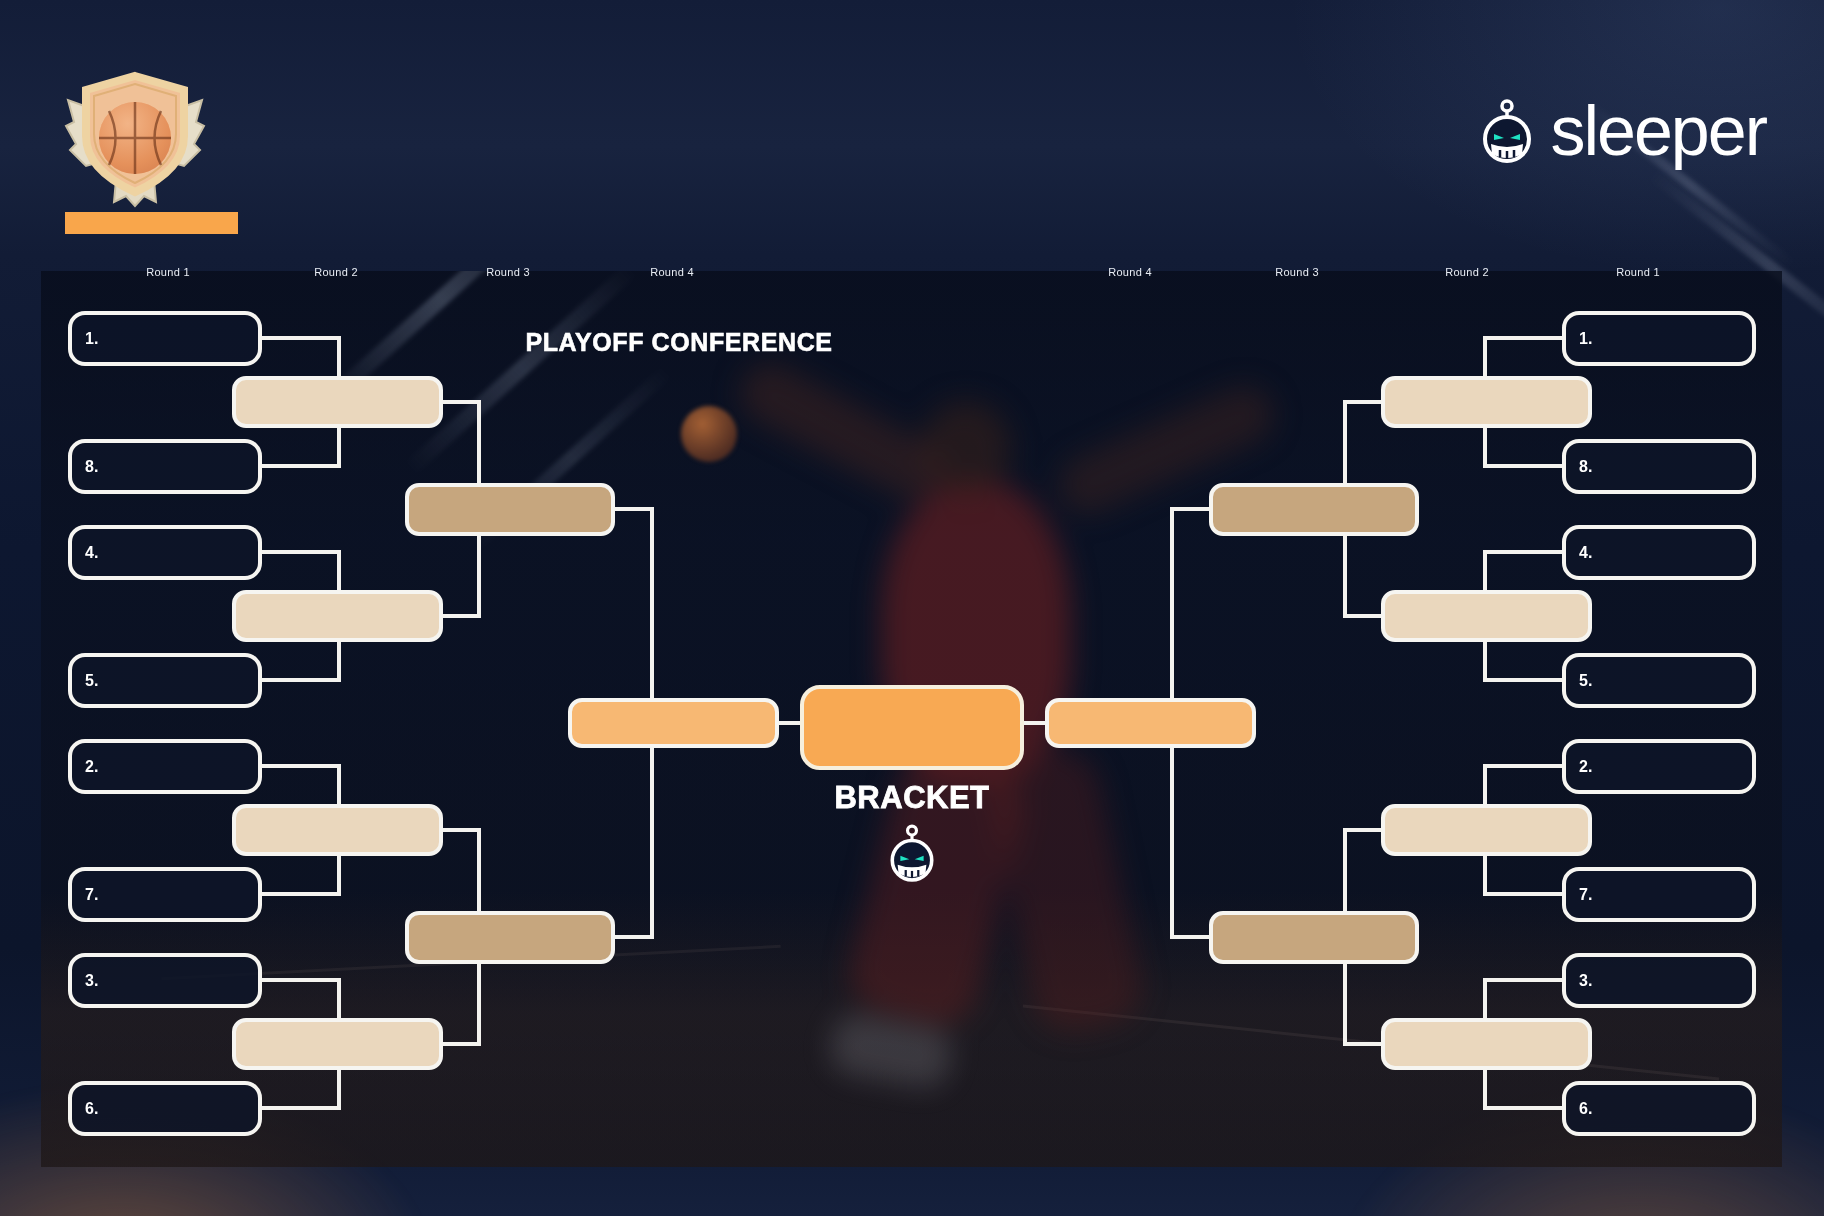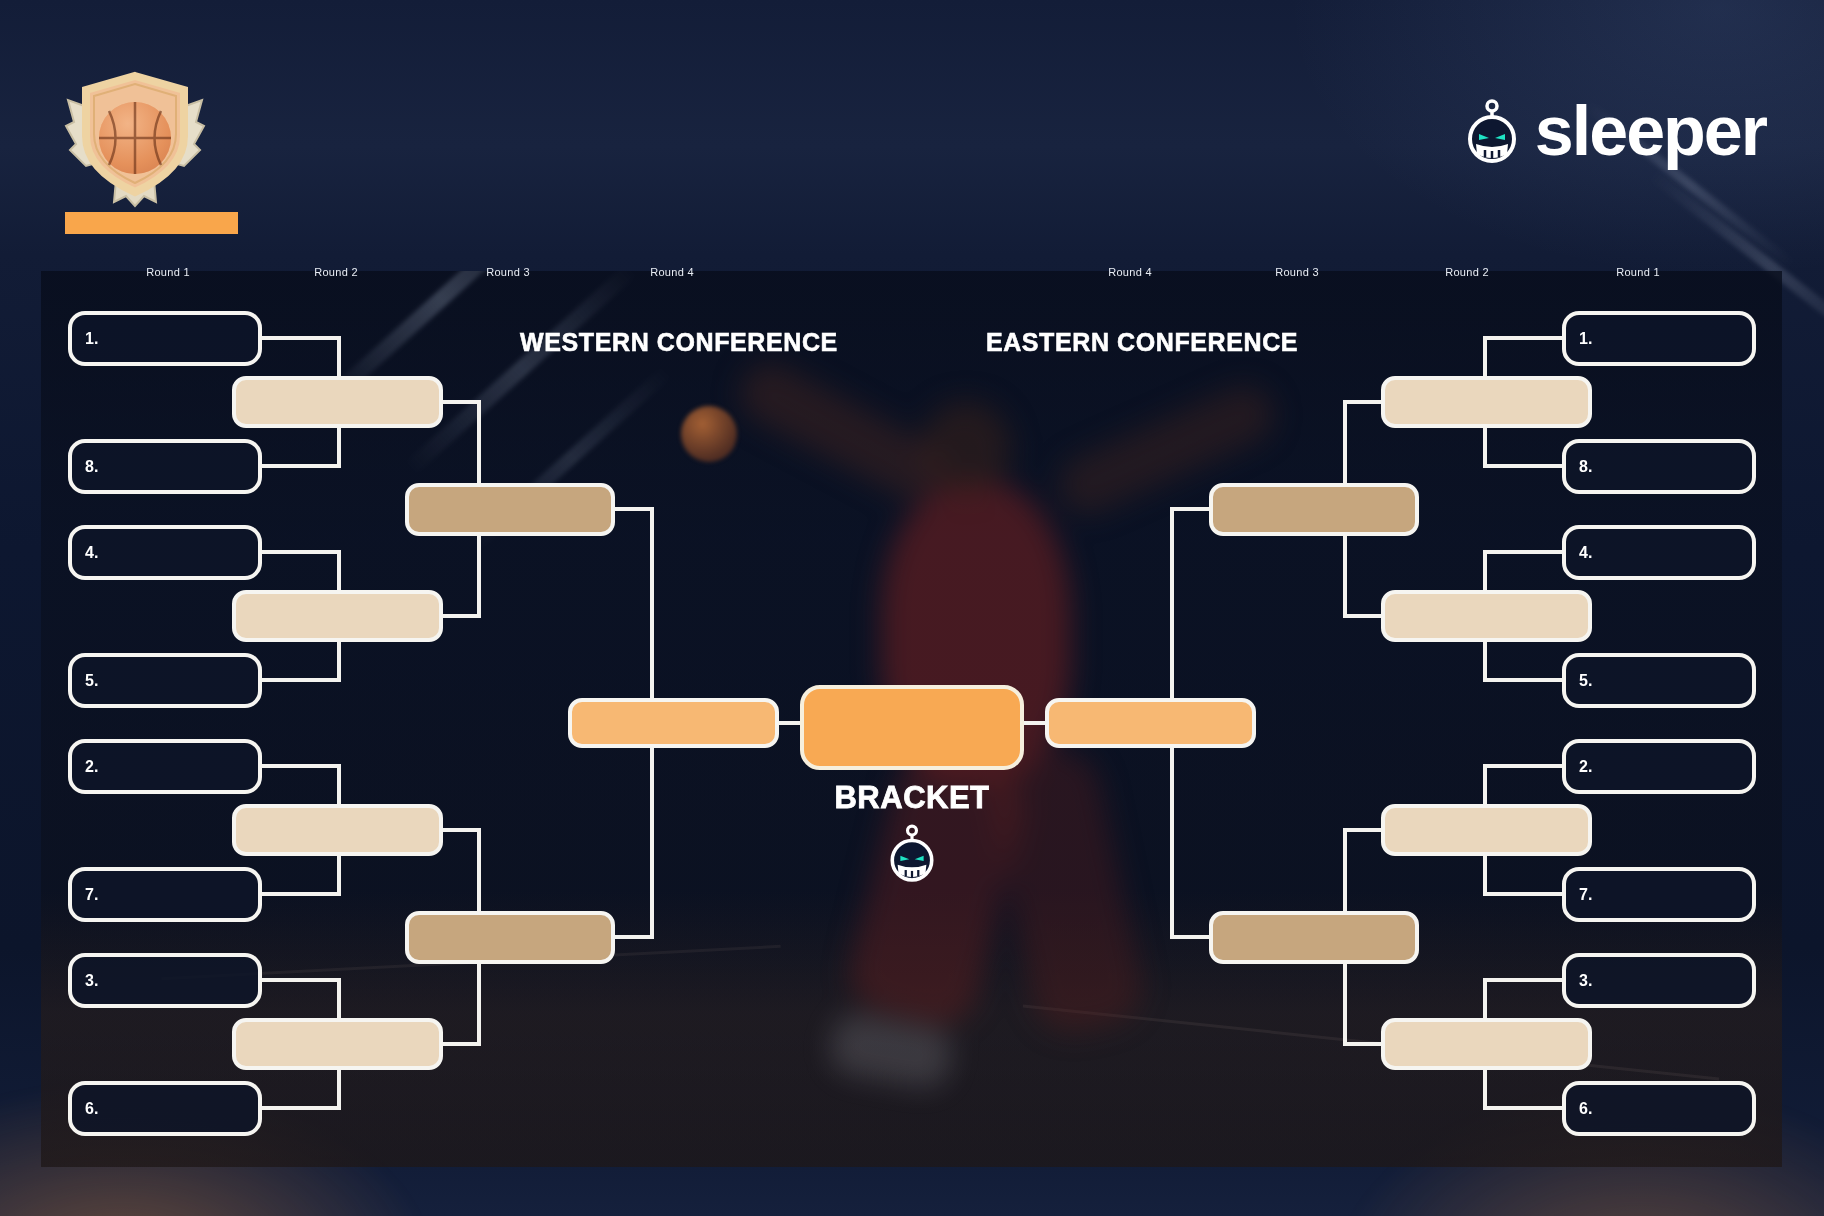--- a/index.html
+++ b/index.html
@@ -39,21 +39,21 @@
   .r4{width:211px;height:50px;border-radius:14px;background:#f7b873;}
   .champ{width:224px;height:85px;border-radius:20px;background:#f8a953;z-index:3;
     border-color:#f6efdd;}
   #champion-label{position:absolute;left:912px;top:780px;transform:translateX(-50%);
     color:#fff;font-size:31px;font-weight:bold;letter-spacing:.5px;z-index:6;-webkit-text-stroke:.8px #fff;}
   
   #title{position:absolute;left:226px;top:88px;color:#fff;font-size:93px;font-weight:bold;
     letter-spacing:1px;-webkit-text-stroke:3px #fff;white-space:nowrap;z-index:6;}
   #accent-bar{position:absolute;left:65px;top:212px;width:173px;height:22px;background:#f9a64b;z-index:6;}
   #brand{position:absolute;right:58px;top:96px;display:flex;align-items:center;gap:14px;z-index:6;}
-  #brand-name{color:#fff;font-size:70px;font-weight:bold;letter-spacing:-2px;line-height:1;}
+  #brand-name{color:#fff;font-size:70px;font-weight:normal;letter-spacing:-2px;line-height:1;}
   svg{display:block;}
 </style>
 </head>
 <body>
 
 <div id="stage">
 
   <div class="glow bl"></div>
   <div class="glow br"></div>
   <div class="glow tr"></div>
@@ -118,22 +118,21 @@
 
   <div class="round-label" style="left:168px;">Round 1</div>
   <div class="round-label" style="left:336px;">Round 2</div>
   <div class="round-label" style="left:508px;">Round 3</div>
   <div class="round-label" style="left:672px;">Round 4</div>
   <div class="round-label" style="left:1130px;">Round 4</div>
   <div class="round-label" style="left:1297px;">Round 3</div>
   <div class="round-label" style="left:1467px;">Round 2</div>
   <div class="round-label" style="left:1638px;">Round 1</div>
 
-  <div class="conf-label" style="left:679px;">WESTERN CONFERENCE</div>
-  <div class="conf-label" style="left:1142px;">EASTERN CONFERENCE</div>
+  <div class="conf-label" style="left:679px;">PLAYOFF CONFERENCE</div>
 
   <div class="ln" style="left:262px;top:336px;width:79px;height:4px;"></div>
   <div class="ln" style="left:262px;top:464px;width:79px;height:4px;"></div>
   <div class="ln" style="left:262px;top:550px;width:79px;height:4px;"></div>
   <div class="ln" style="left:262px;top:678px;width:79px;height:4px;"></div>
   <div class="ln" style="left:262px;top:764px;width:79px;height:4px;"></div>
   <div class="ln" style="left:262px;top:892px;width:79px;height:4px;"></div>
   <div class="ln" style="left:262px;top:978px;width:79px;height:4px;"></div>
   <div class="ln" style="left:262px;top:1106px;width:79px;height:4px;"></div>
   <div class="ln" style="left:337px;top:336px;width:4px;height:132px;"></div>

